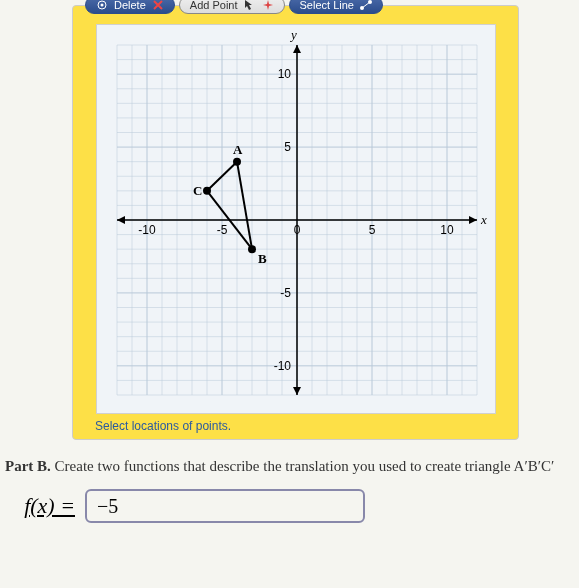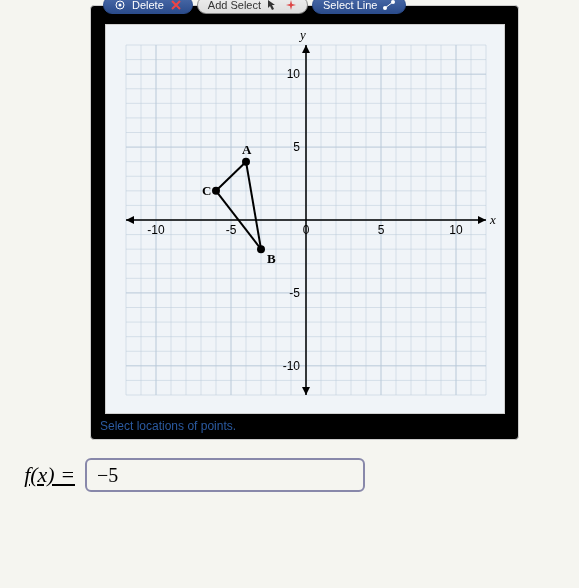--- a/index.html
+++ b/index.html
@@ -5,24 +5,24 @@
     * { margin: 0; padding: 0; box-sizing: border-box; }
     body {
       font-family: Arial, sans-serif;
       background: #f5f5f0;
       width: 579px;
       height: 588px;
       overflow: hidden;
       position: relative;
     }
     .panel {
-      background: #000000;
+      background: #fde047;
       border: 1px solid #ccc;
       border-radius: 4px;
-      margin: 5px 60px 5px 90px;
+      margin: 5px 60px 5px 72px;
       padding: 0;
       height: 435px;
       position: relative;
     }
     .toolbar {
       display: flex;
       gap: 4px;
       padding: 4px;
       position: absolute;
       top: -14px;
@@ -61,21 +61,21 @@
       display: flex;
       justify-content: center;
     }
     svg.graph {
       background: #f0f4f8;
       border: 1px solid #d0d0d0;
     }
     .hint {
       position: absolute;
       bottom: 6px;
-      left: 9px;
+      left: 22px;
       font-size: 12px;
       color: #2b5aa0;
     }
     .partb {
       margin: 18px 0 0 0;
       padding: 0 5px;
     }
     .partb-title {
       font-family: Georgia, serif;
       font-size: 15px;
@@ -139,21 +139,21 @@
           </svg>
       </span>
       <span>Delete</span>
       <span class="icon">
         <svg width="10" height="10" viewBox="0 0 10 10">
             <path d="M1 1 L9 9 M9 1 L1 9" stroke="#e44" stroke-width="2"></path>
           </svg>
       </span>
     </div>
     <div class="tool-btn">
-      <span>Add Select</span>
+      <span>Add Point</span>
       <span class="icon">
         <svg width="12" height="12" viewBox="0 0 12 12">
             <path d="M1 1 L1 9 L3 7 L5 11 L7 10 L5 6 L8 6 Z" fill="#333"></path>
           </svg>
       </span>
       <span class="icon">
         <svg width="10" height="10" viewBox="0 0 10 10">
             <path d="M5 0 L6 4 L10 5 L6 6 L5 10 L4 6 L0 5 L4 4 Z" fill="#d44"></path>
           </svg>
       </span>
@@ -248,17 +248,20 @@
         <text x="161" y="238.16666666666666" class="pt-label">B</text>
         <circle cx="110" cy="165.83333333333331" r="4" fill="#000"></circle>
         <text x="96" y="169.83333333333331" class="pt-label">C</text>
       </svg>
   </div>
 
   <div class="hint">Select locations of points.</div>
 </div>
 
 <div class="partb">
+  <p class="partb-title">
+    <b>Part B.</b><span> Create two functions that describe the translation you used to create triangle A′B′C′</span>
+  </p>
   <div class="fn-row">
     <span class="fn-label">f(x) =</span>
     <input class="fn-input" value="−5" style="">
   </div>
 </div>
 
 </body></html>

